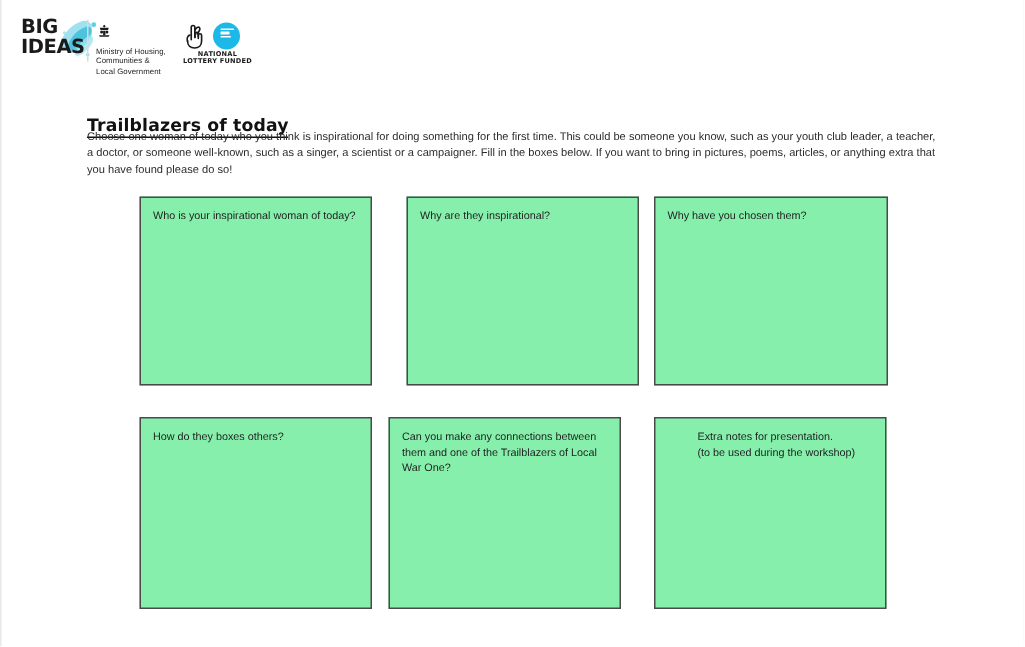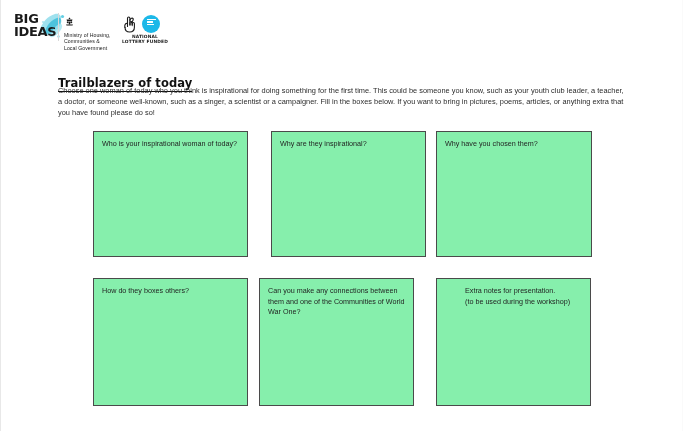--- a/index.html
+++ b/index.html
@@ -303,21 +303,21 @@
   <div class="box" id="box-4">
     <label class="box-label">
         <span>How do they boxes others?</span>
       </label>
     <div class="box-writing-area"></div>
   </div>
 
   <div class="box" id="box-5">
     <label class="box-label">
         <span>Can you make any connections between</span>
-        <span>them and one of the Communities of World</span>
+        <span>them and one of the Trailblazers of Local</span>
         <span>War One?</span>
       </label>
     <div class="box-writing-area"></div>
   </div>
 
   <div class="box" id="box-6">
     <label class="box-label">
         <span>Extra notes for presentation.</span>
         <span>(to be used during the workshop)</span>
       </label>

